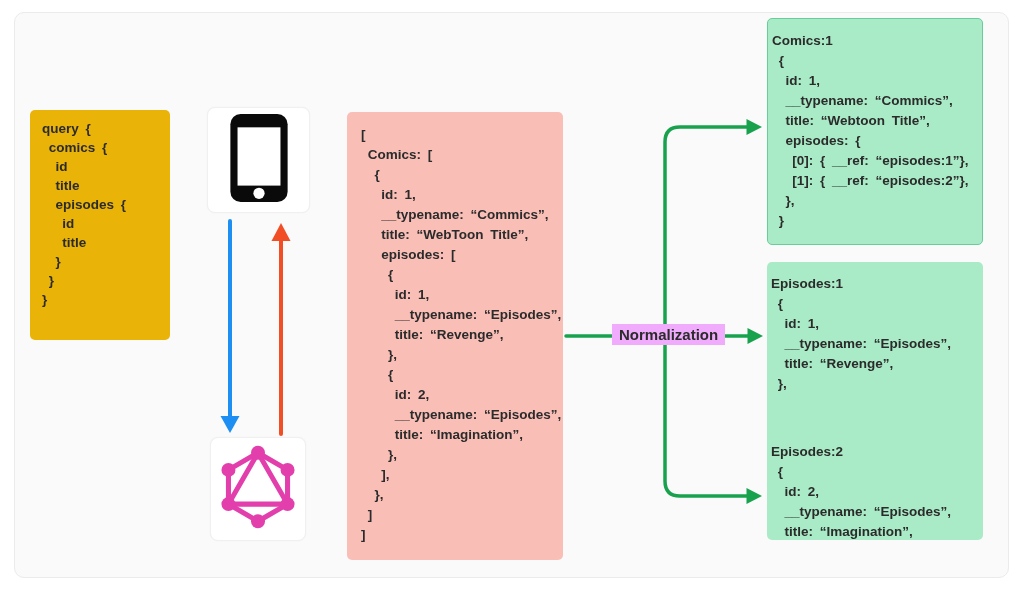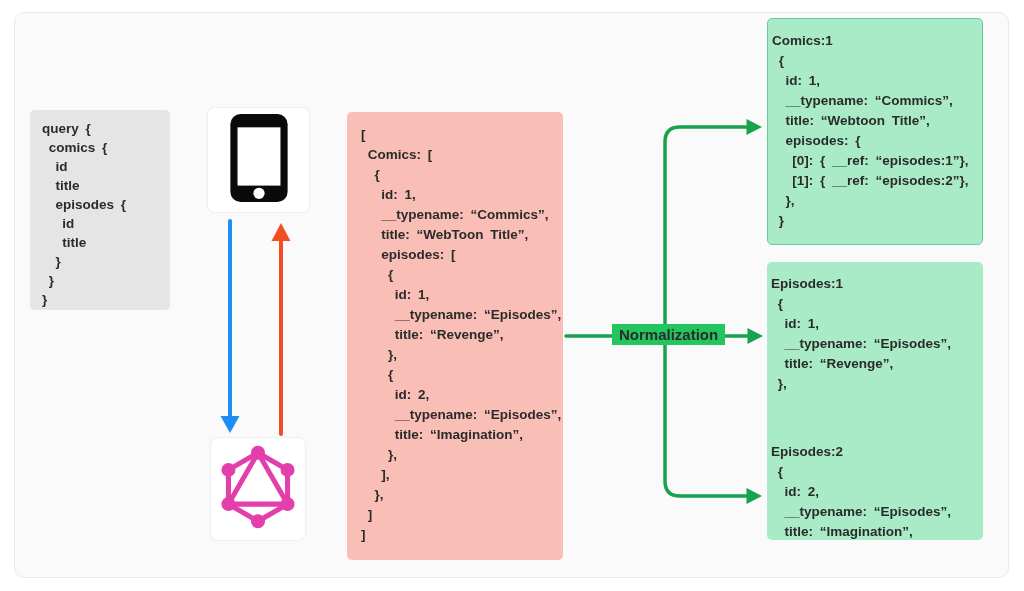--- a/index.html
+++ b/index.html
@@ -29,22 +29,22 @@
     font-family: "Liberation Sans", sans-serif;
     font-weight: 700;
     font-size: 13.5px;
     line-height: 20px;
     white-space: pre;
     word-spacing: 3px;
     color: #2b2b2b;
   }
   .box-query {
     left: 30px; top: 110px;
-    width: 140px; height: 200px;
-    background: #e5e5e5;
+    width: 140px; height: 230px;
+    background: #eab308;
     padding: 9px 12px;
   }
   .box-query pre { line-height: 19px; }
   .box-response {
     left: 347px; top: 112px;
     width: 216px; height: 448px;
     background: #f9beb6;
     padding: 13px 14px;
   }
   .box-cache {
@@ -69,21 +69,21 @@
   .card-graphql { left: 210px; top: 437px; width: 96px; height: 104px; }
   .arrow-layer {
     position: absolute;
     left: 0; top: 0;
     width: 1024px; height: 591px;
     pointer-events: none;
   }
   .normalization-label {
     position: absolute;
     left: 612px; top: 324px;
-    background: #22c55e;
+    background: #f0abfc;
     padding: 2px 7px;
     font-weight: 700;
     font-size: 15px;
     color: #2b2b2b;
     white-space: nowrap;
   }
 </style>
 </head>
 <body>
 

